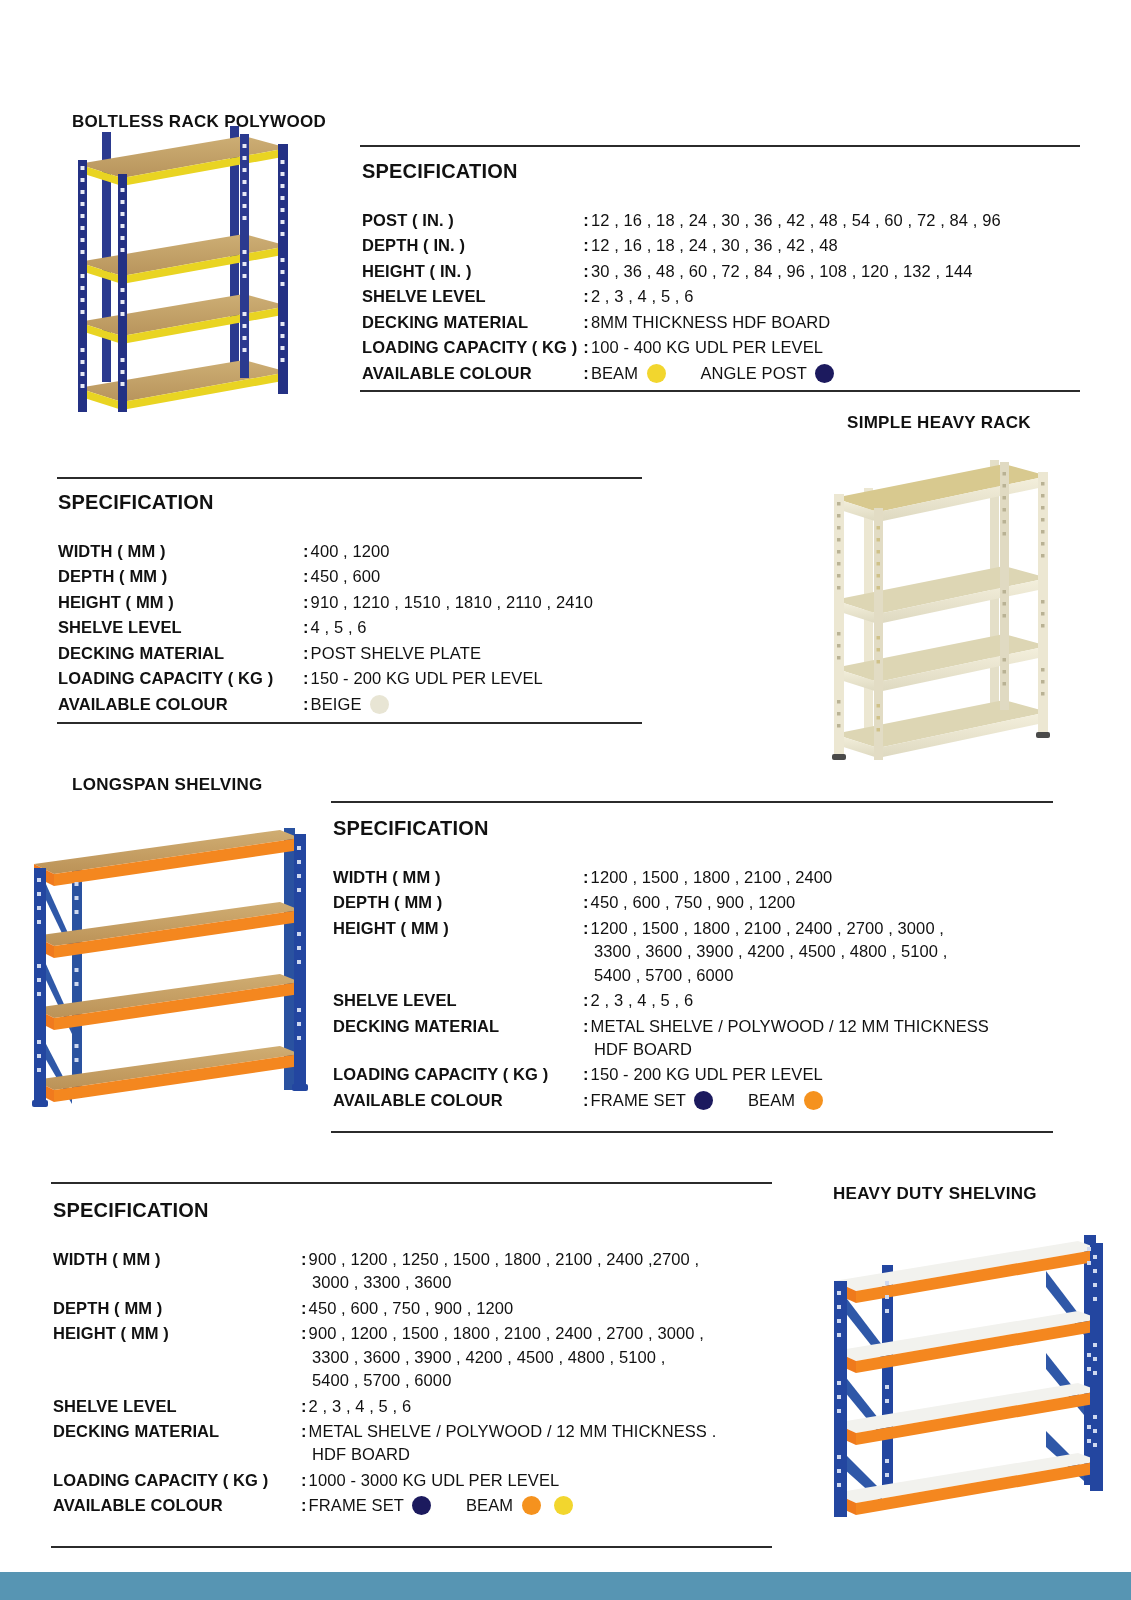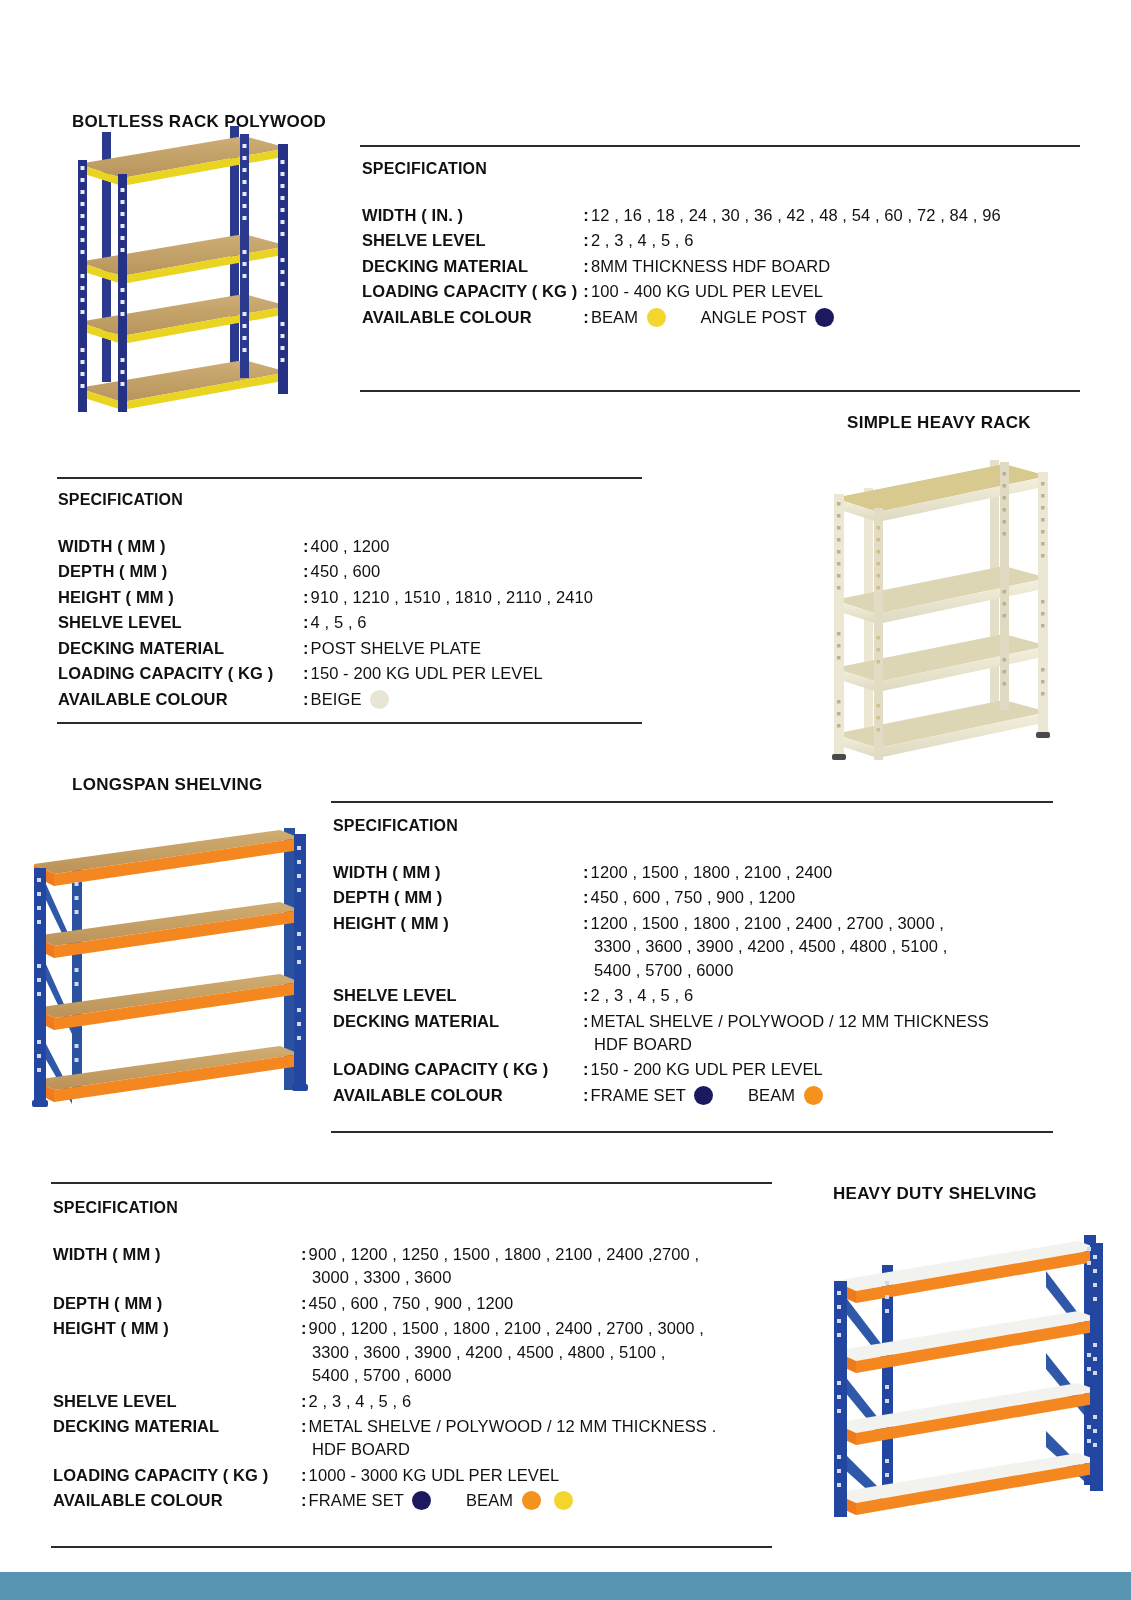--- a/index.html
+++ b/index.html
@@ -28,21 +28,21 @@
   }
 
   
   .sec-title { position:absolute; font-size:17px; font-weight:bold; letter-spacing:0.3px; color:#111; white-space:nowrap; }
 
   
   .rule { position:absolute; height:0; border-top:2px solid #2b2b2b; }
 
   
   .spec { position:absolute; }
-  .spec h4 { font-size:16px; font-weight:bold; letter-spacing:0.2px; margin-bottom:26px; }
+  .spec h4 { font-size:20px; font-weight:bold; letter-spacing:0.2px; margin-bottom:26px; }
   .spec table { border-collapse:collapse; }
   .spec td { vertical-align:top; padding:0 0 2px 0; line-height:1.42; }
   .spec td.k { font-size:16.5px; font-weight:bold; white-space:nowrap; padding-right:6px; letter-spacing:0.1px; }
   .spec td.v { font-size:16.5px; font-weight:normal; letter-spacing:0.1px; }
   .spec td.v .colon { font-weight:bold; margin-right:2px; }
   .cont { display:block; padding-left:11px; }
 
   .dot {
     display:inline-block; width:19px; height:19px; border-radius:50%;
     vertical-align:-4px; margin:0 4px;
@@ -169,22 +169,30 @@
   </div>
 
   <div class="rule" style="left:360px; top:145px; width:720px;"></div>
   <div class="rule" style="left:360px; top:390px; width:720px;"></div>
 
   <div class="spec" style="left:362px; top:160px; width:718px;">
     <h4>SPECIFICATION</h4>
     <table>
       <tbody>
           <tr>
-        <td class="k">WIDTH  ( IN. )</td>
+        <td class="k">POST  ( IN. )</td>
         <td class="v"><span class="colon">:</span><span>12 , 16 , 18 , 24 , 30 , 36 , 42 , 48 , 54 , 60 , 72 , 84 , 96</span></td>
+      </tr>
+      <tr>
+        <td class="k">DEPTH  ( IN. )</td>
+        <td class="v"><span class="colon">:</span><span>12 , 16 , 18 , 24 , 30 , 36 , 42 , 48</span></td>
+      </tr>
+      <tr>
+        <td class="k">HEIGHT ( IN. )</td>
+        <td class="v"><span class="colon">:</span><span>30 , 36 , 48 , 60 , 72 , 84 , 96 , 108 , 120 , 132 , 144</span></td>
       </tr>
       <tr>
         <td class="k">SHELVE LEVEL</td>
         <td class="v"><span class="colon">:</span><span>2 , 3 , 4 , 5 , 6</span></td>
       </tr>
       <tr>
         <td class="k">DECKING MATERIAL</td>
         <td class="v"><span class="colon">:</span><span>8MM THICKNESS HDF BOARD</span></td>
       </tr>
       <tr>

